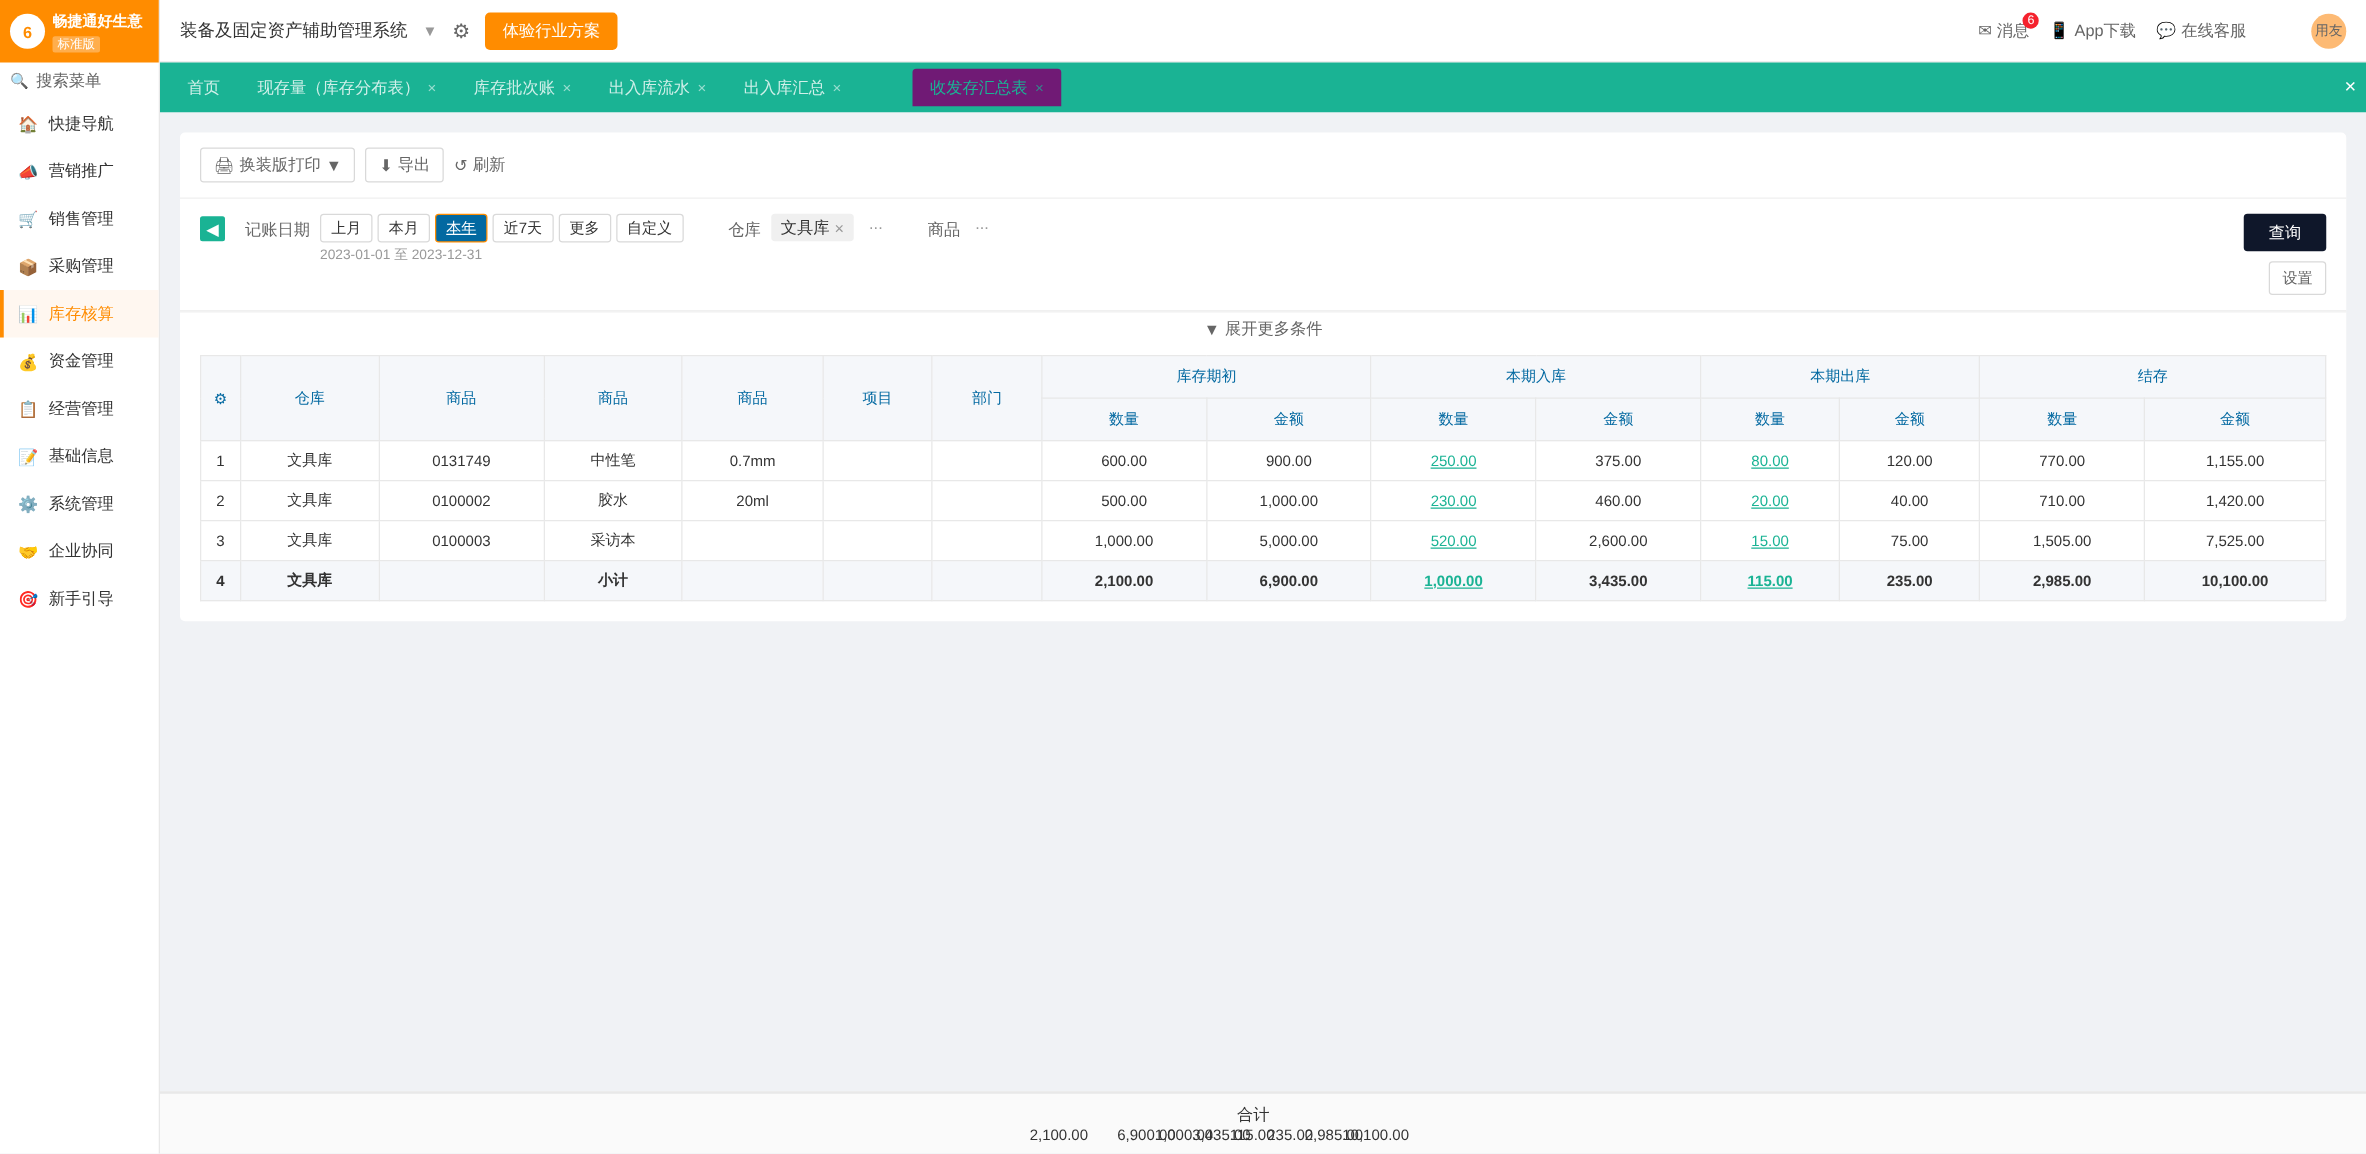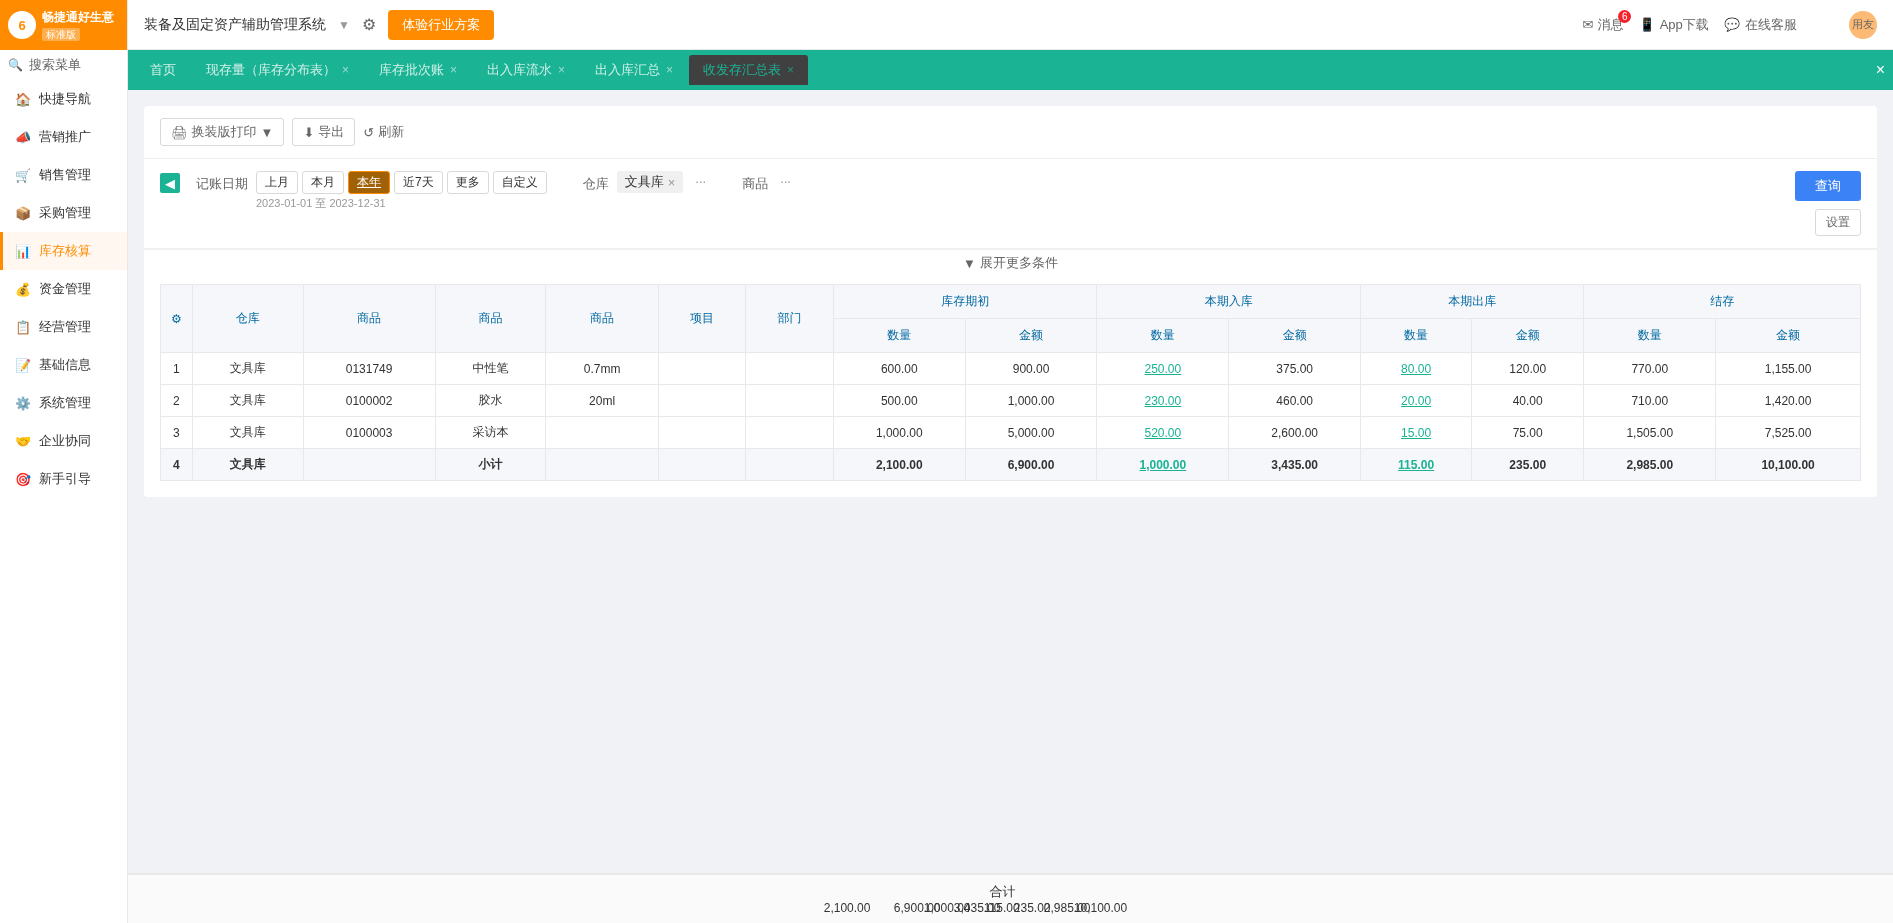--- a/index.html
+++ b/index.html
@@ -21,21 +21,21 @@
     
     .top-header { background: #fff; height: 50px; display: flex; align-items: center; padding: 0 16px; border-bottom: 1px solid #e8e8e8; gap: 12px; }
     .header-actions { margin-left: auto; display: flex; align-items: center; gap: 16px; }
     .header-action-item { display: flex; align-items: center; gap: 4px; color: #666; cursor: pointer; position: relative; }
     .badge { background: #f5222d; color: #fff; border-radius: 10px; font-size: 10px; padding: 1px 4px; position: absolute; top: -6px; right: -8px; }
     .trial-btn { background: #ff8c00; color: #fff; border: none; padding: 6px 14px; border-radius: 4px; cursor: pointer; font-size: 13px; }
 
     
     .tab-bar { background: #1ab394; display: flex; align-items: center; padding: 0 8px; height: 40px; gap: 2px; }
     .tab-item { display: flex; align-items: center; gap: 6px; padding: 6px 14px; color: rgba(255,255,255,0.8); cursor: pointer; border-radius: 3px 3px 0 0; font-size: 13px; }
-    .tab-item.active { background: #404040; color: #1ab394; }
+    .tab-item.active { background: #701a75; color: #1ab394; margin-left: 41px; }
     .tab-close { font-size: 12px; opacity: 0.7; cursor: pointer; }
     .tab-bar-close { margin-left: auto; color: #fff; cursor: pointer; font-size: 16px; }
 
     
     .content { flex: 1; overflow-y: auto; padding: 16px; background: #f0f2f5; }
 
     
     .page-card { background: #fff; border-radius: 4px; }
     .page-header { padding: 12px 16px; border-bottom: 1px solid #f0f0f0; display: flex; align-items: center; justify-content: space-between; }
     .page-title { font-size: 15px; font-weight: 600; color: #333; }
@@ -43,29 +43,29 @@
     .page-action-btn { display: flex; align-items: center; gap: 4px; color: #666; cursor: pointer; font-size: 13px; border: 1px solid #d9d9d9; padding: 4px 10px; border-radius: 3px; background: #fff; }
     .refresh-btn { color: #666; cursor: pointer; border: none; background: none; font-size: 13px; display: flex; align-items: center; gap: 4px; }
 
     
     .filter-bar { padding: 12px 16px; border-bottom: 1px solid #f0f0f0; display: flex; align-items: flex-start; gap: 16px; flex-wrap: wrap; }
     .filter-toggle { background: #1ab394; color: #fff; width: 20px; height: 20px; display: flex; align-items: center; justify-content: center; border-radius: 2px; cursor: pointer; flex-shrink: 0; margin-top: 2px; }
     .filter-section { display: flex; align-items: flex-start; gap: 8px; flex-wrap: wrap; }
     .filter-label { color: #666; white-space: nowrap; padding-top: 4px; }
     .filter-date-btns { display: flex; gap: 4px; align-items: center; flex-wrap: wrap; }
     .date-btn { padding: 2px 8px; border: 1px solid #d9d9d9; border-radius: 3px; cursor: pointer; color: #333; background: #fff; font-size: 12px; }
-    .date-btn.active { background: #a16207; color: #fff; border-color: #ff8c00; text-decoration: underline; }
+    .date-btn.active { background: #0369a1; color: #fff; border-color: #ff8c00; text-decoration: underline; }
     .date-range { color: #999; font-size: 11px; margin-top: 2px; }
     .filter-tag { display: flex; align-items: center; gap: 4px; background: #f0f0f0; border-radius: 3px; padding: 2px 8px; color: #333; }
     .filter-tag-close { cursor: pointer; color: #999; }
     .filter-more { color: #999; cursor: pointer; margin-left: 4px; }
     .expand-btn { display: flex; align-items: center; gap: 4px; color: #666; cursor: pointer; font-size: 12px; padding: 4px 12px; border-top: 1px solid #f0f0f0; justify-content: center; }
 
     
-    .query-btn { background: #3b82f6; color: #fff; border: none; padding: 6px 20px; border-radius: 3px; cursor: pointer; font-size: 13px; }
+    .query-btn { background: #0f172a; color: #fff; border: none; padding: 6px 20px; border-radius: 3px; cursor: pointer; font-size: 13px; }
     .set-btn { display: block; background: #fff; color: #666; border: 1px solid #d9d9d9; padding: 4px 10px; border-radius: 3px; cursor: pointer; font-size: 12px; margin-top: 4px; }
 
     
     .table-section { padding: 0 16px 16px; }
     table { width: 100%; border-collapse: collapse; margin-top: 8px; }
     th { background: #f5f7fa; color: #0369a1; padding: 8px 10px; border: 1px solid #e8e8e8; font-weight: 500; text-align: center; font-size: 12px; }
     td { padding: 7px 10px; border: 1px solid #e8e8e8; color: #333; text-align: center; font-size: 12px; }
     .td-link { color: #1ab394; text-decoration: underline; cursor: pointer; }
     .bold-row td { font-weight: bold; background: #f5f7fa; }
 

